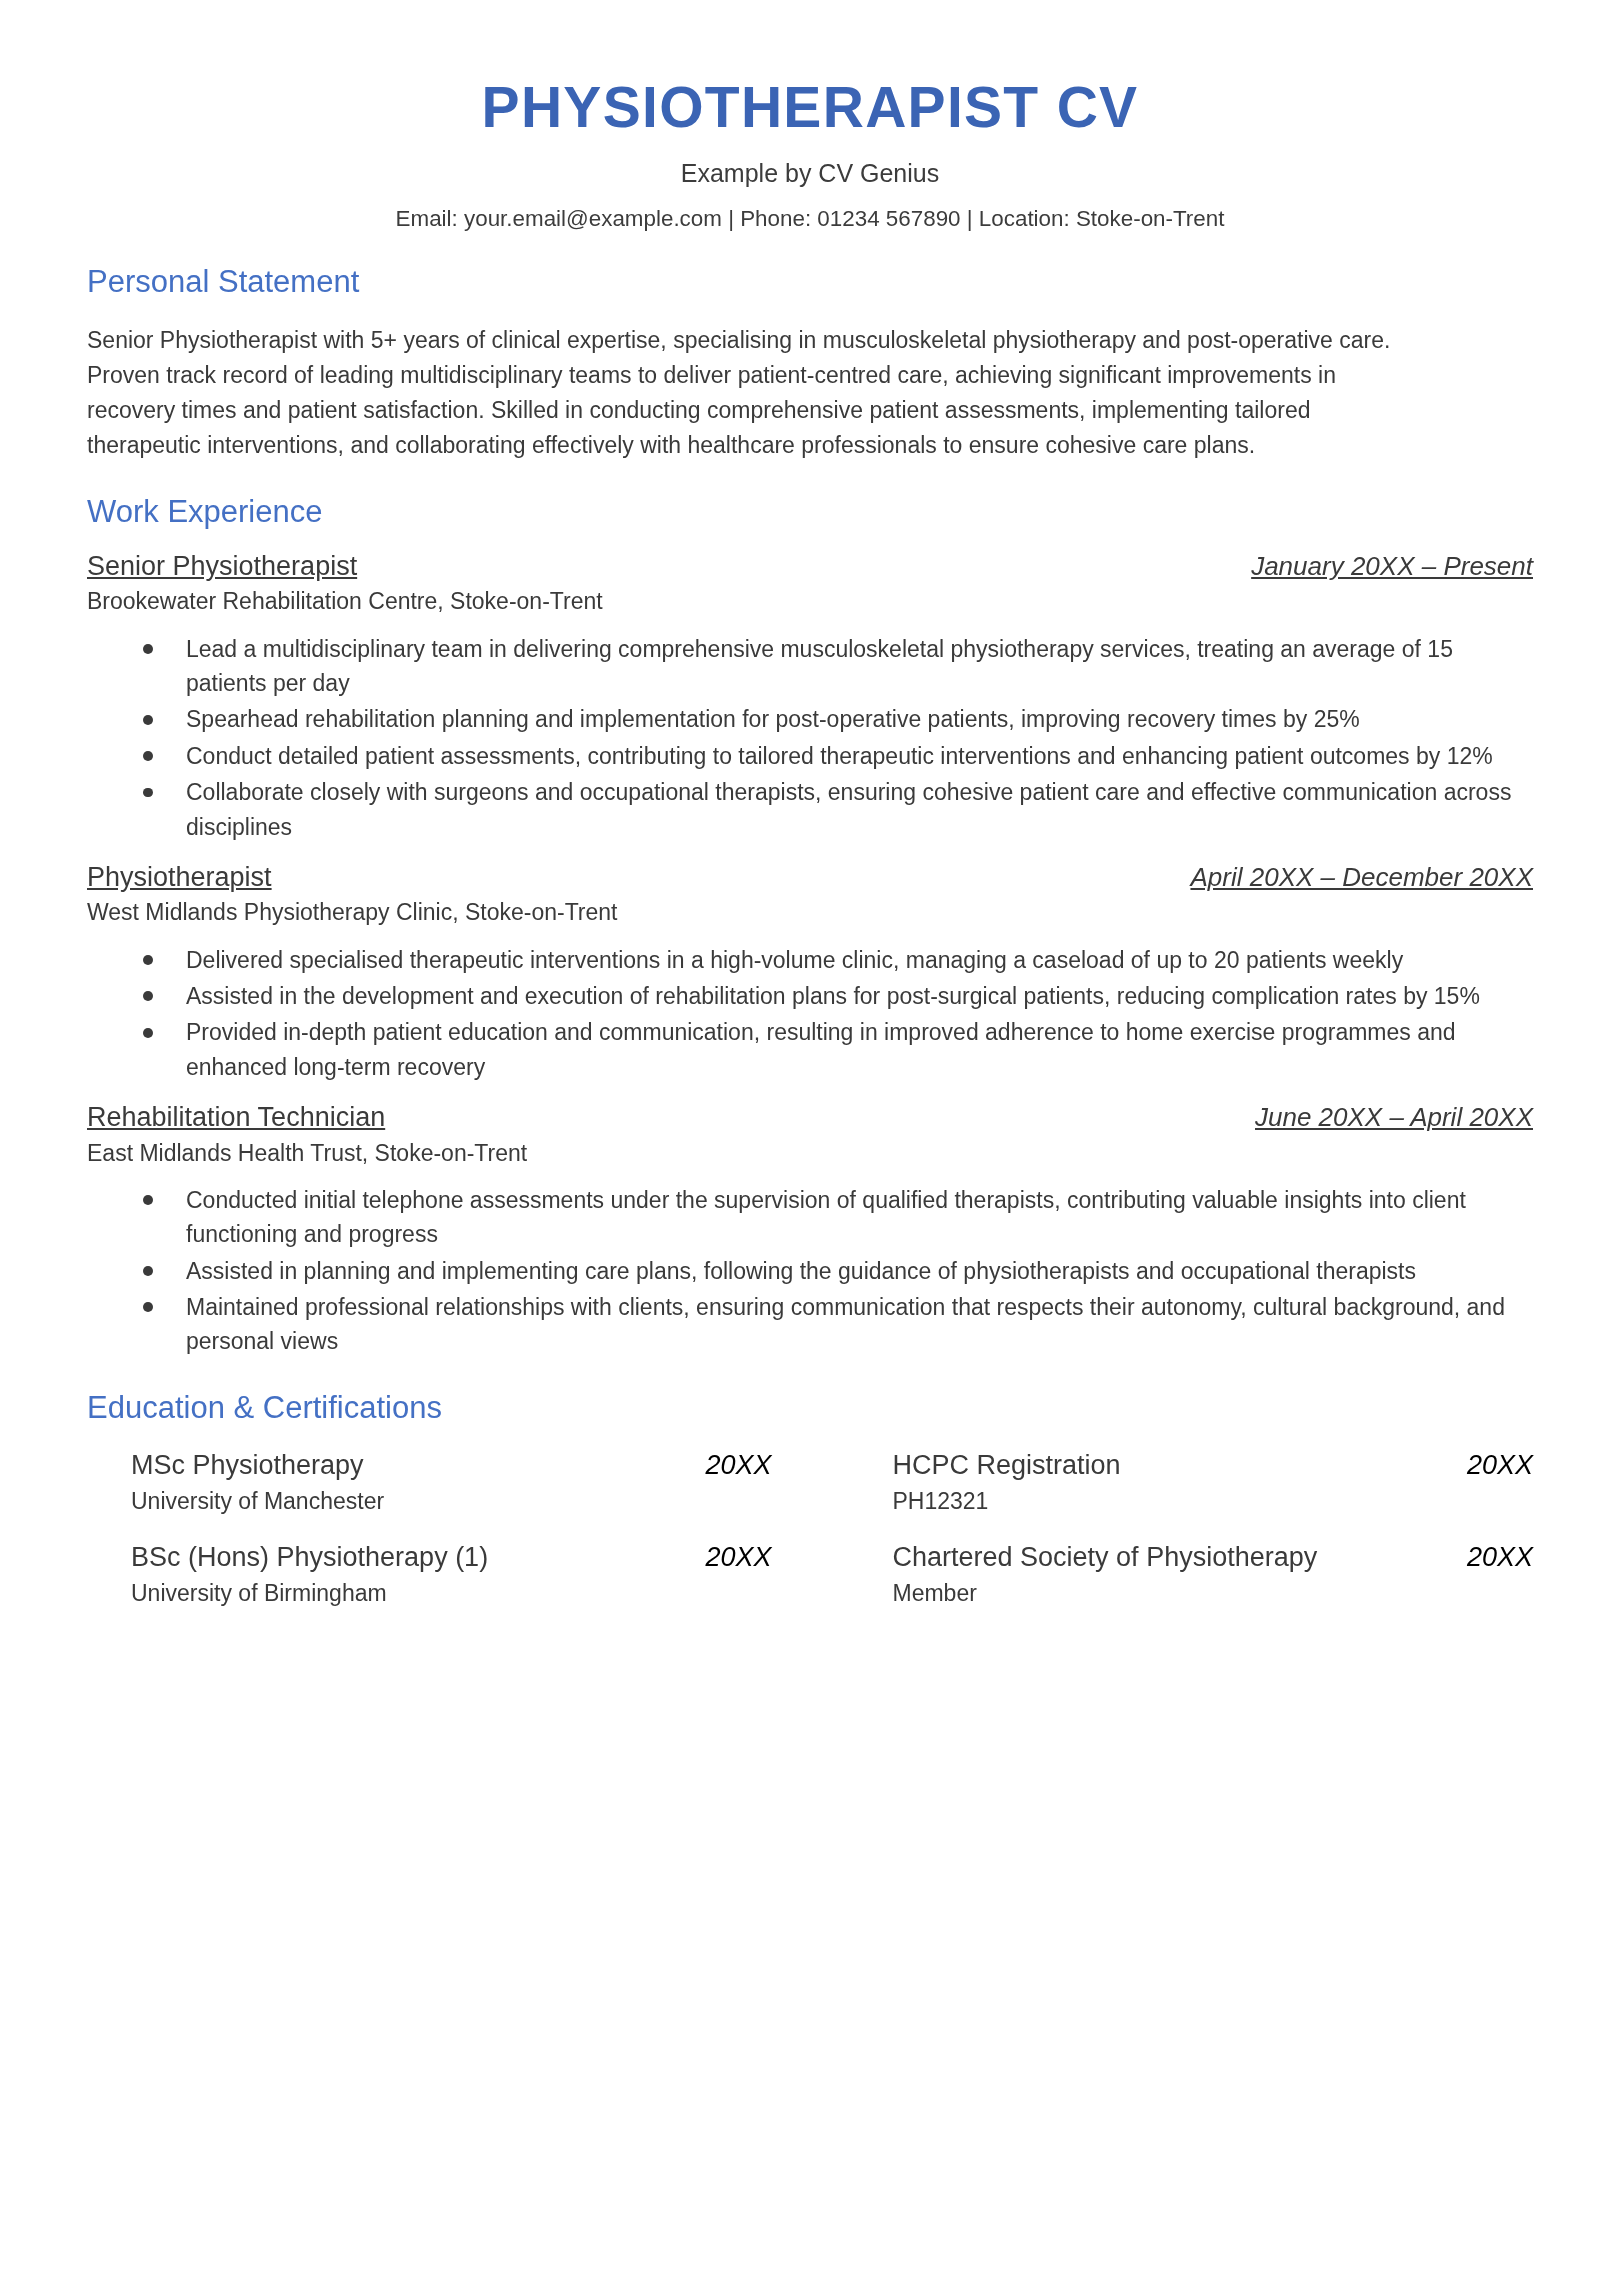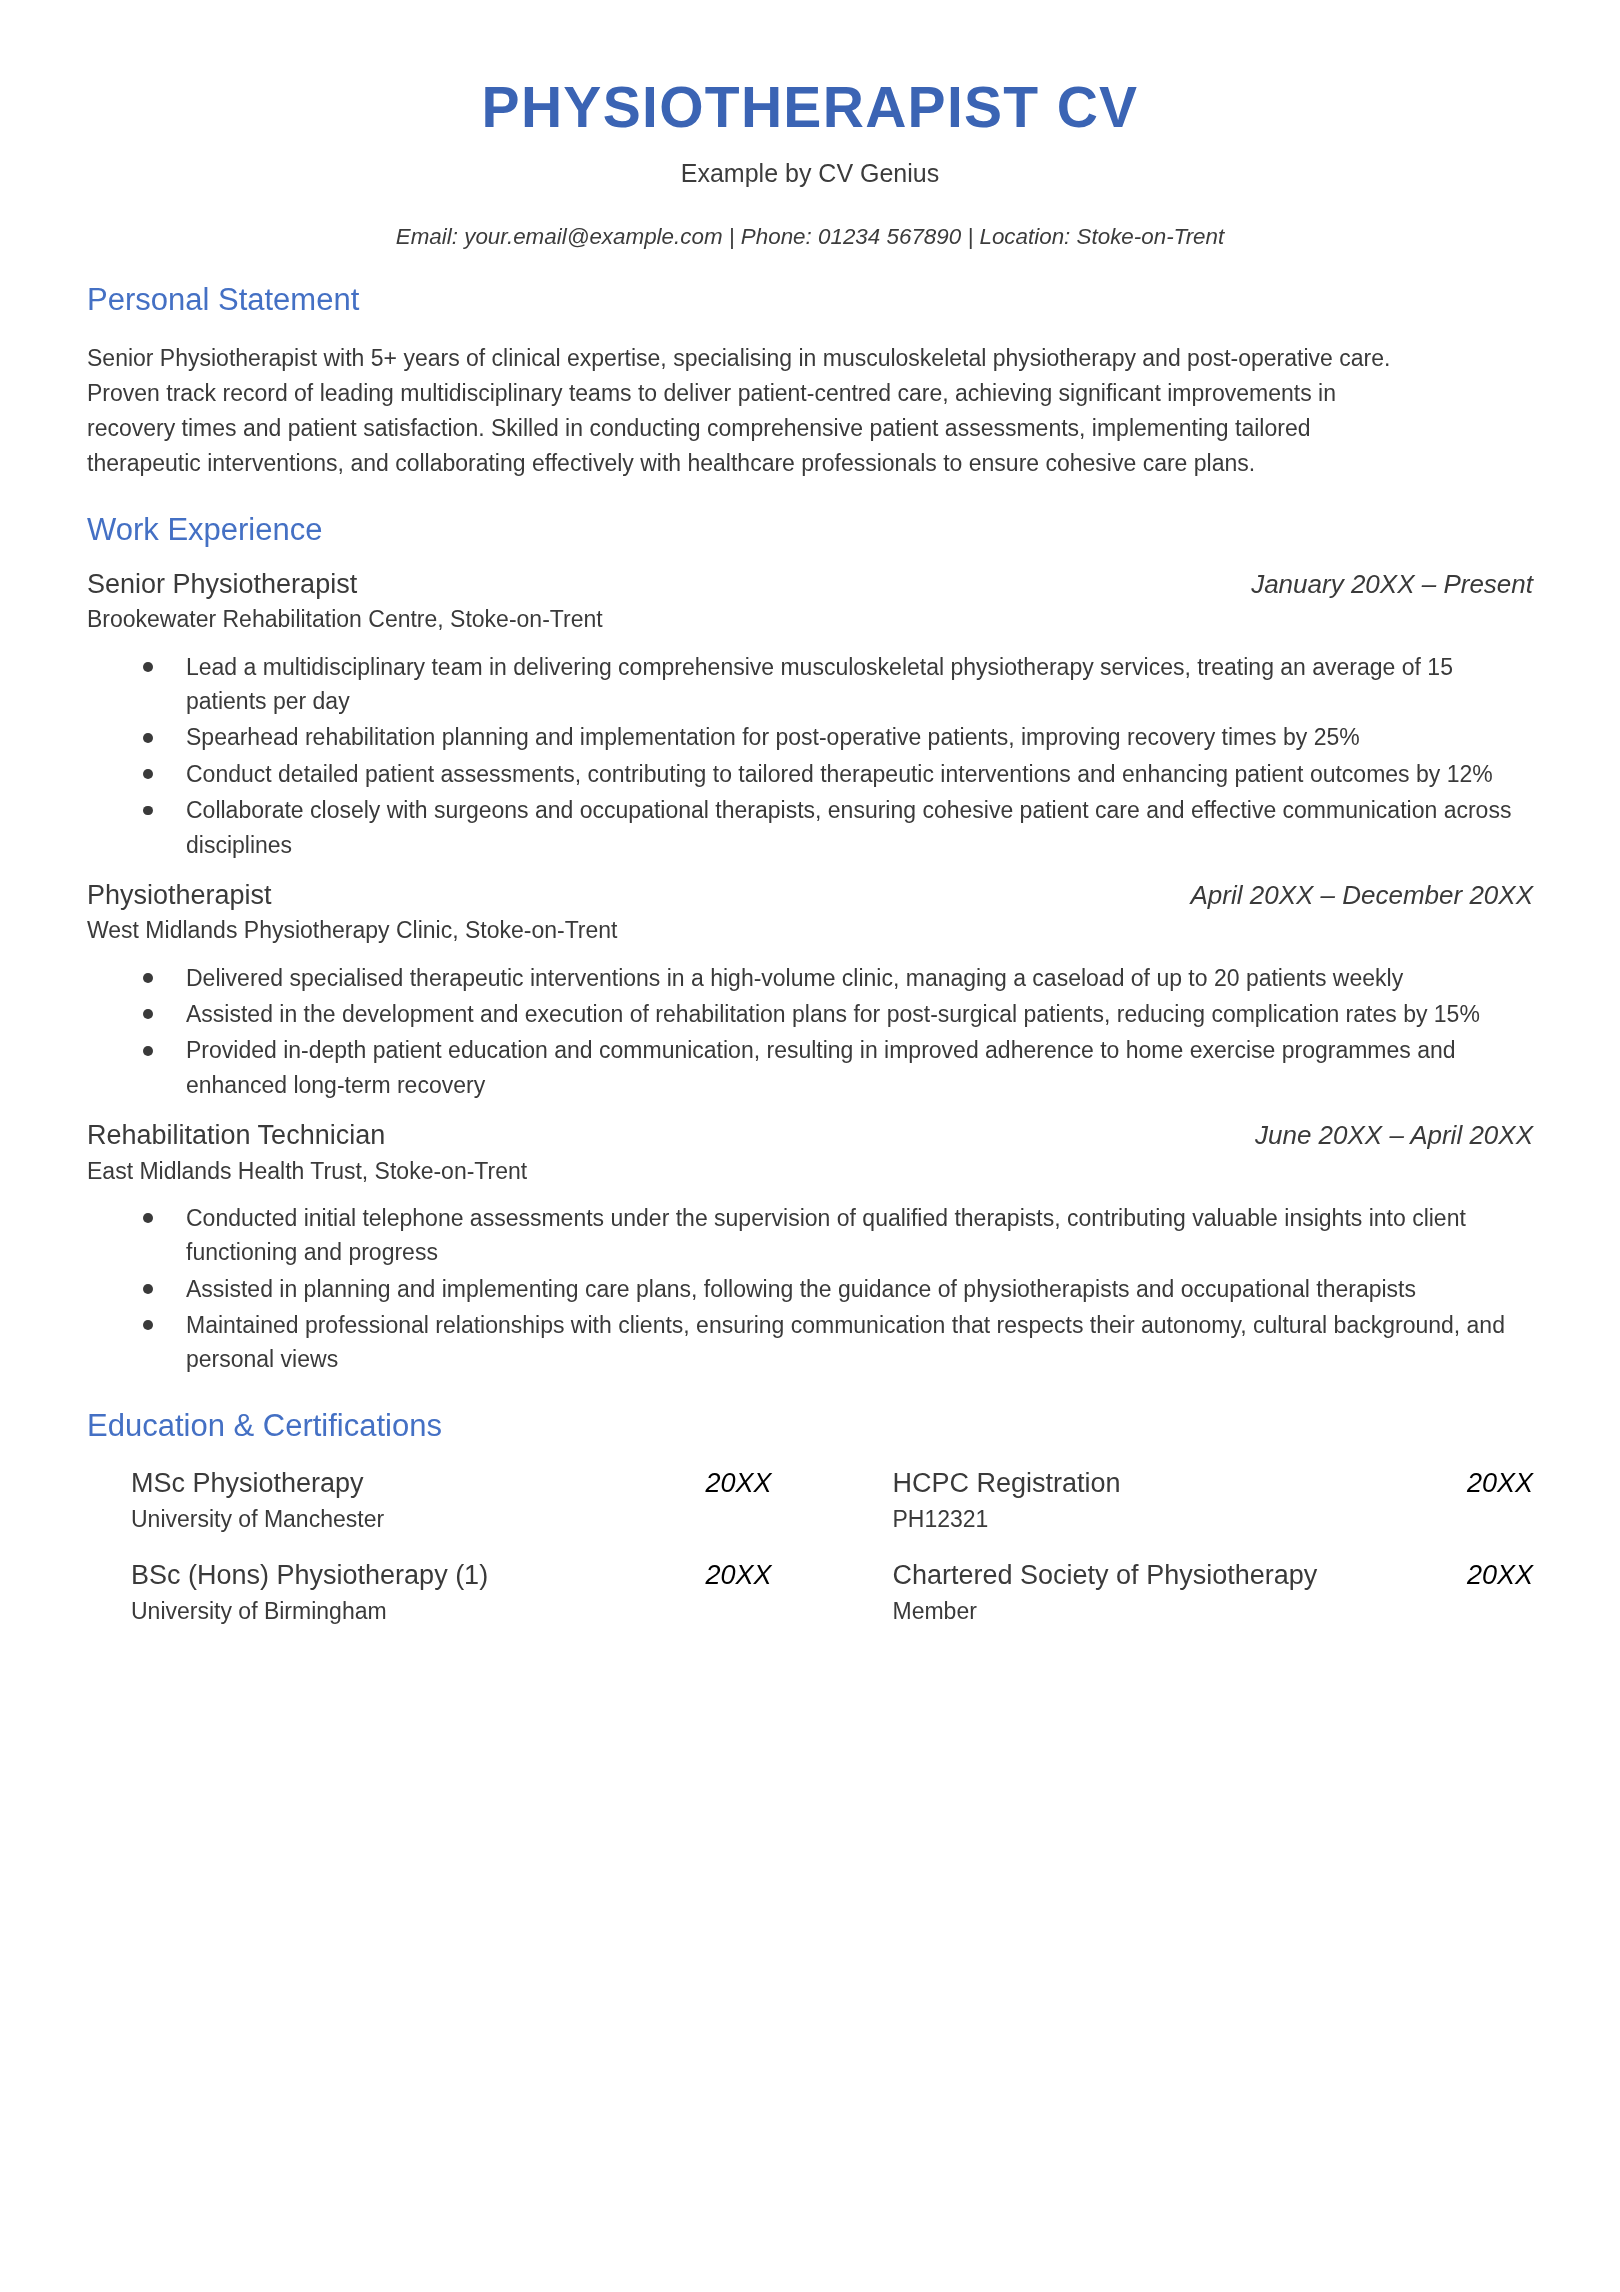--- a/index.html
+++ b/index.html
@@ -38,23 +38,22 @@
   }
   .cv-subtitle {
     font-size: 25px;
     font-weight: normal;
     color: #3c3c3c;
     margin-top: 19.7px;
     line-height: 1.2;
   }
   .cv-contact {
     font-size: 22.4px;
-    font-style: italic;
     color: #3c3c3c;
-    margin-top: 36px;
+    margin-top: 18px;
     line-height: 1.2;
   }
 
   
   .section {
     margin-top: 30px;
   }
   .section-title {
     font-size: 31px;
     font-weight: normal;
@@ -80,20 +79,21 @@
     margin-top: 17px;
   }
   .job:first-child {
     margin-top: 19.7px;
   }
   .job-head {
     display: flex;
     align-items: flex-end;
     justify-content: space-between;
     gap: 38px;
+    text-decoration: underline;
   }
   .job-title {
     font-size: 27px;
     font-weight: normal;
     color: #3a3a3a;
     line-height: 1.22;
     white-space: nowrap;
   }
   .job-dates {
     font-size: 26px;

